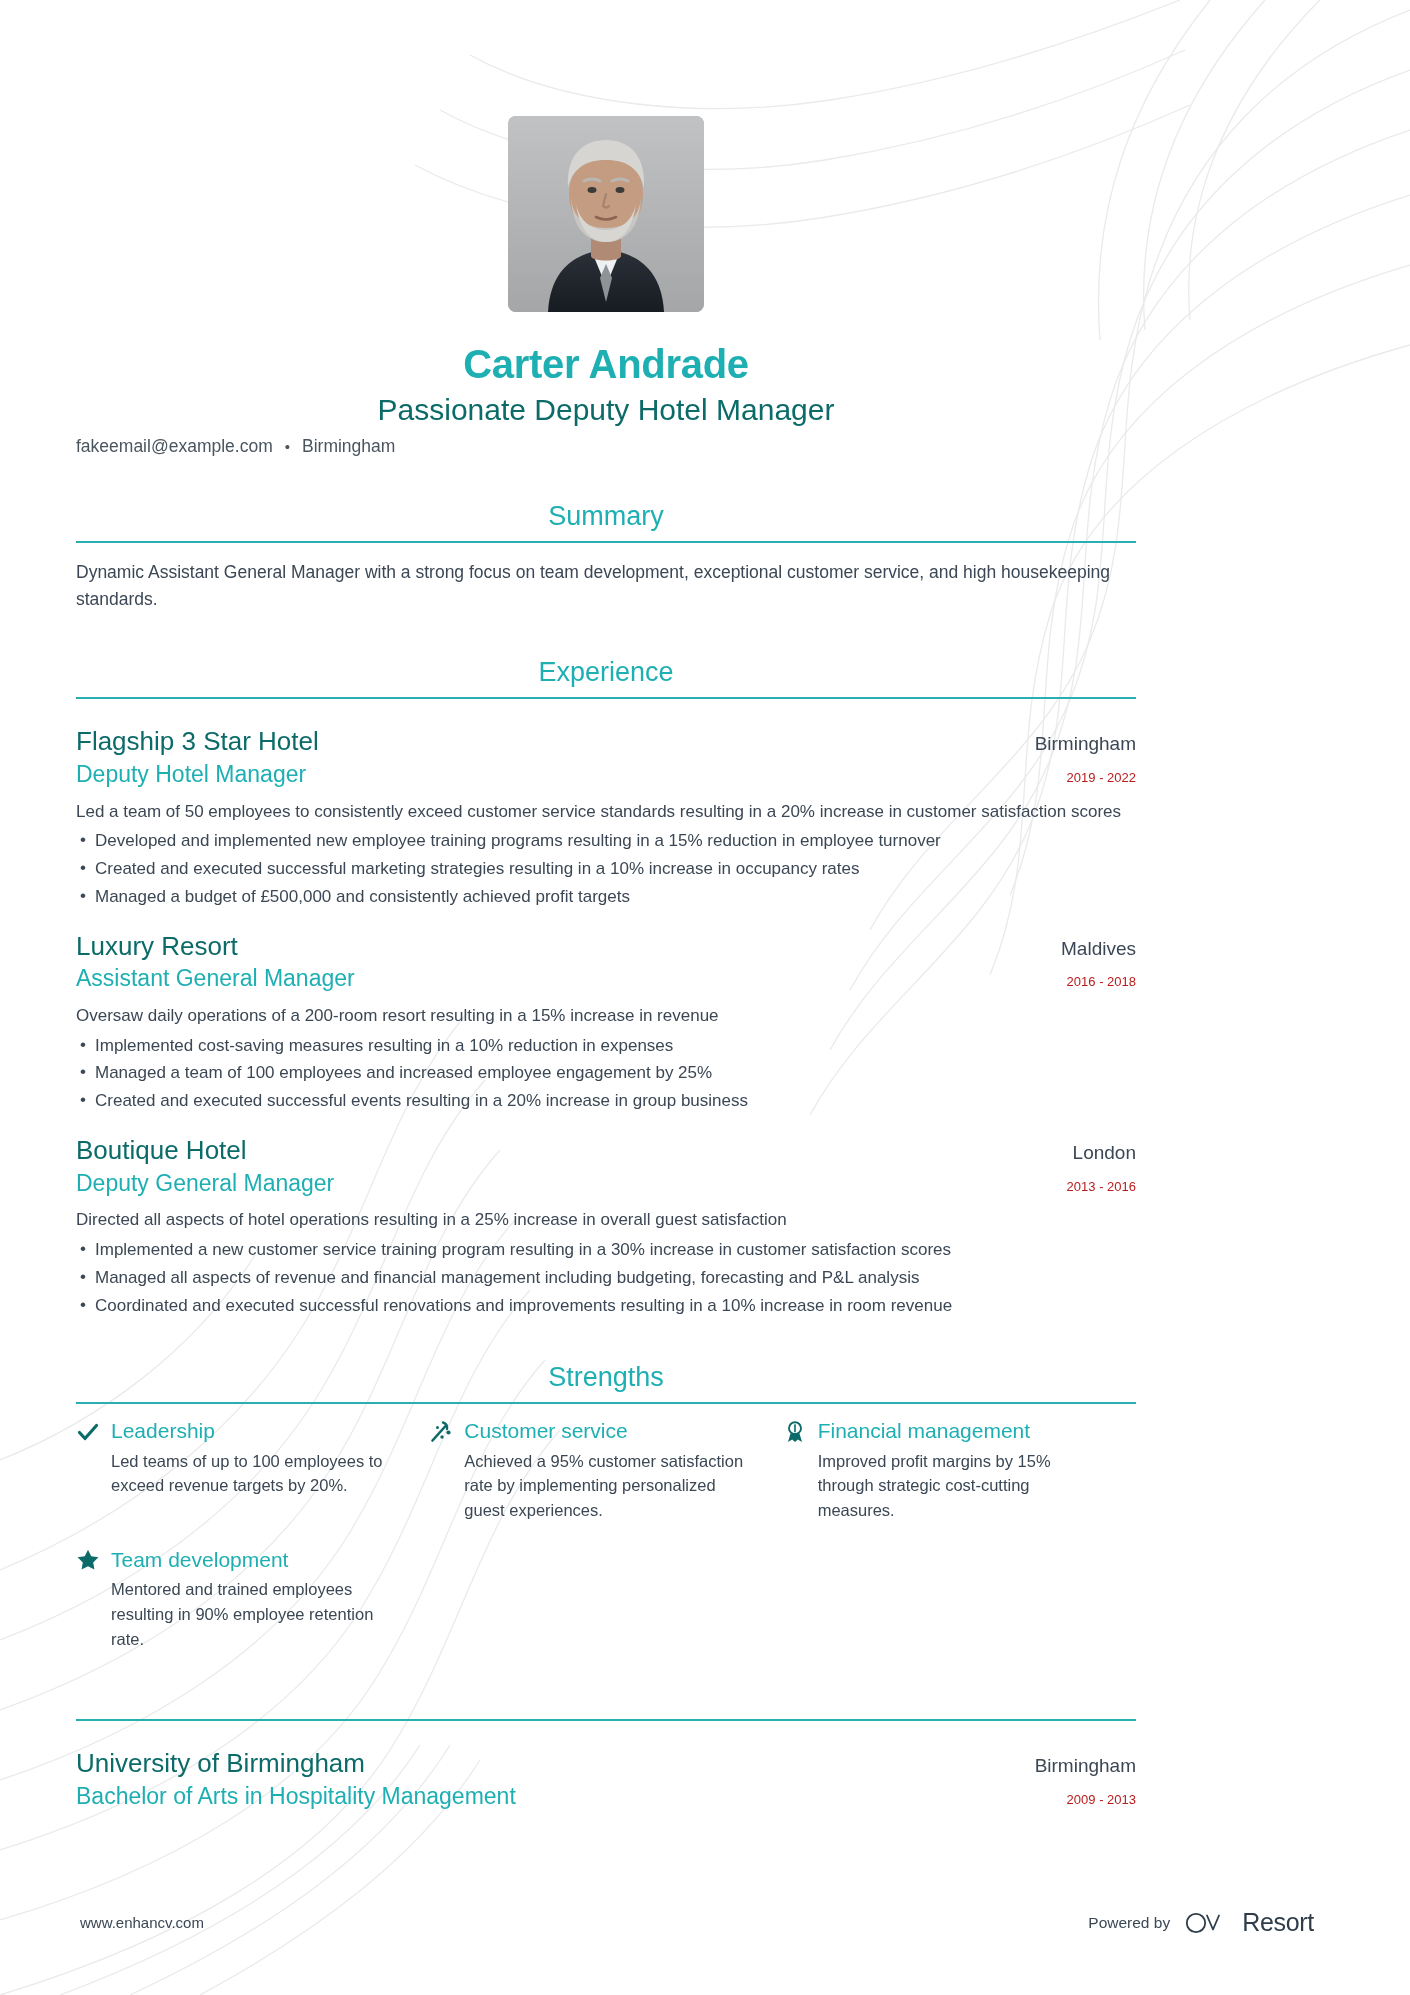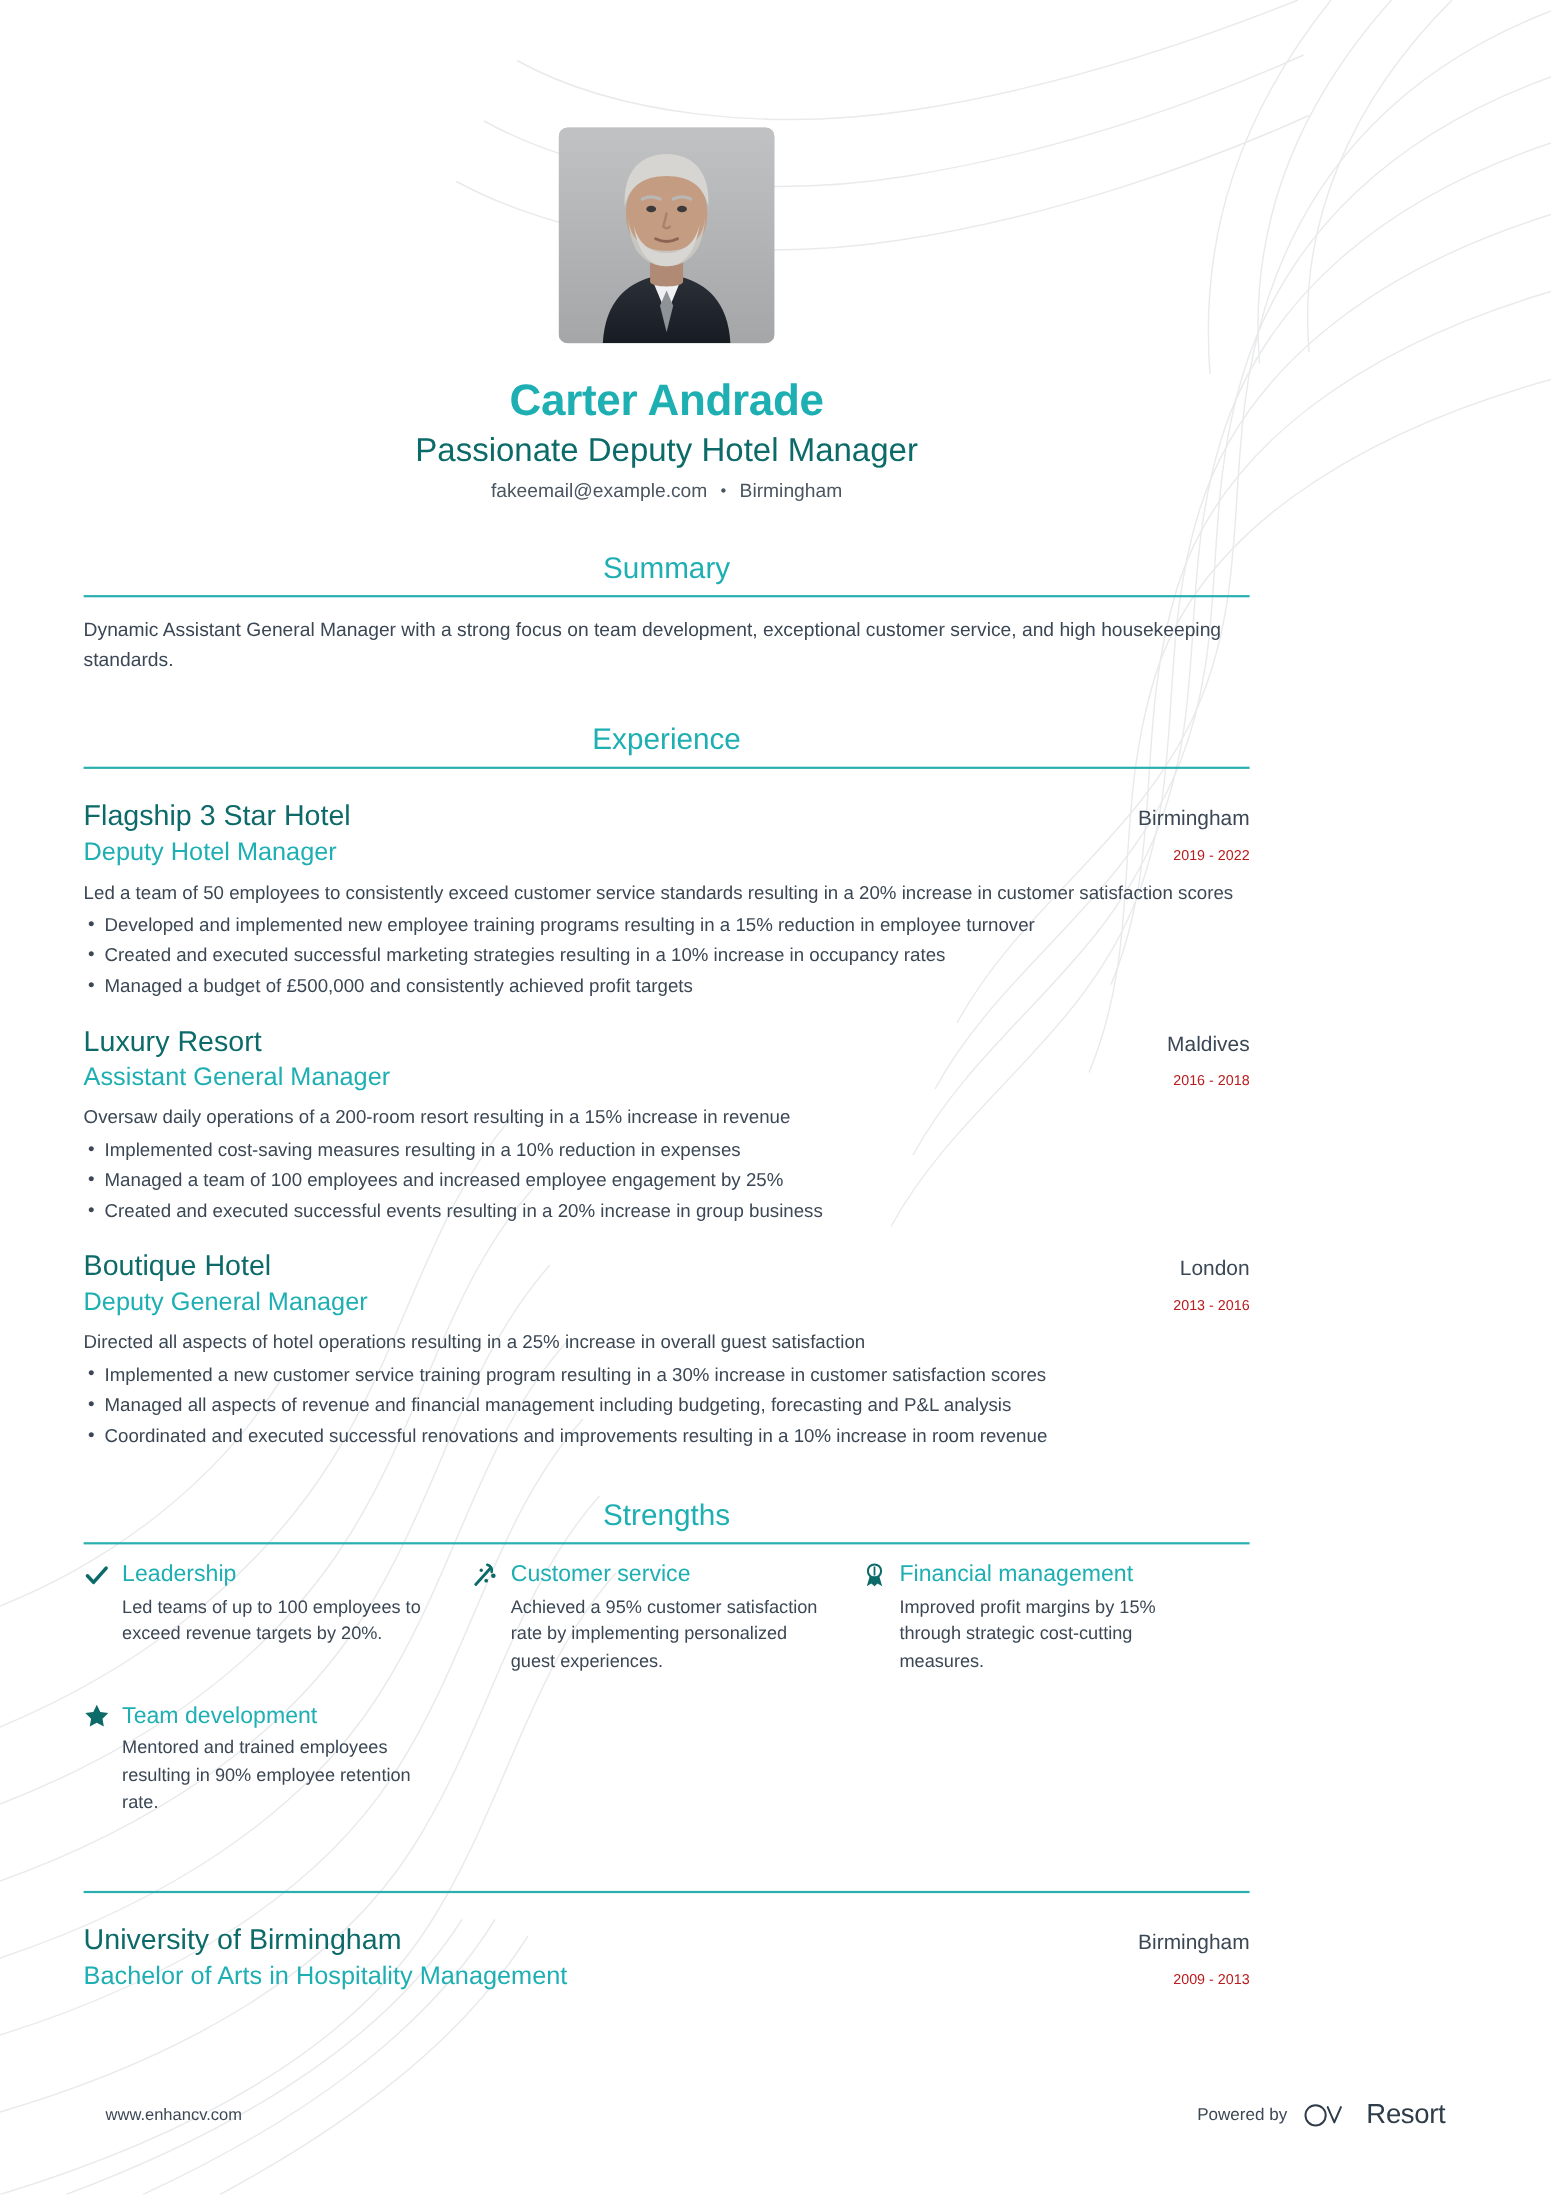--- a/index.html
+++ b/index.html
@@ -69,21 +69,20 @@
     color: #0c6b68;
     font-weight: 400;
     line-height: 1.2;
   }
 
   .contact-line {
     margin-top: 8px;
     font-size: 17.5px;
     color: #4a5560;
     display: flex;
-    justify-content: center;
     align-items: center;
     gap: 12px;
   }
   .contact-sep { color: #4a5560; font-size: 15px; }
 
   
   .section { margin-top: 44px; }
 
   .section-title {
     text-align: center;
@@ -220,21 +219,21 @@
     margin-top: 4px;
     margin-left: 35px;
     font-size: 16.5px;
     line-height: 1.5;
     color: #3b4754;
   }
 
   
   .footer {
     position: absolute;
-    left: 96px;
+    left: 80px;
     right: 96px;
     bottom: 58px;
     display: flex;
     justify-content: space-between;
     align-items: center;
     z-index: 2;
   }
 
   .footer-url {
     font-size: 15px;

